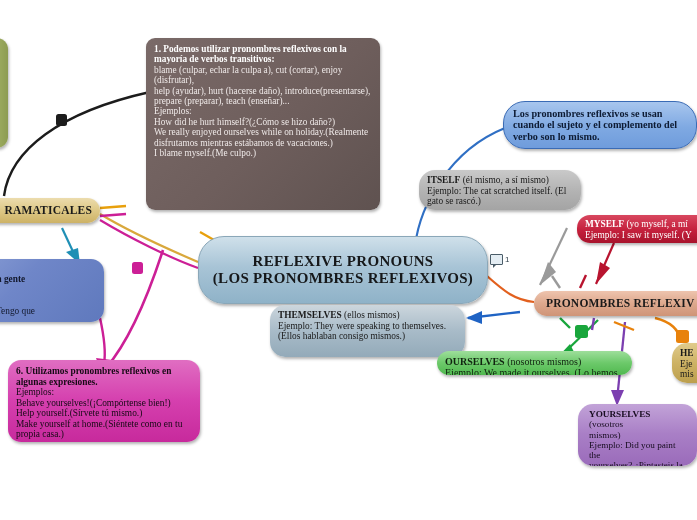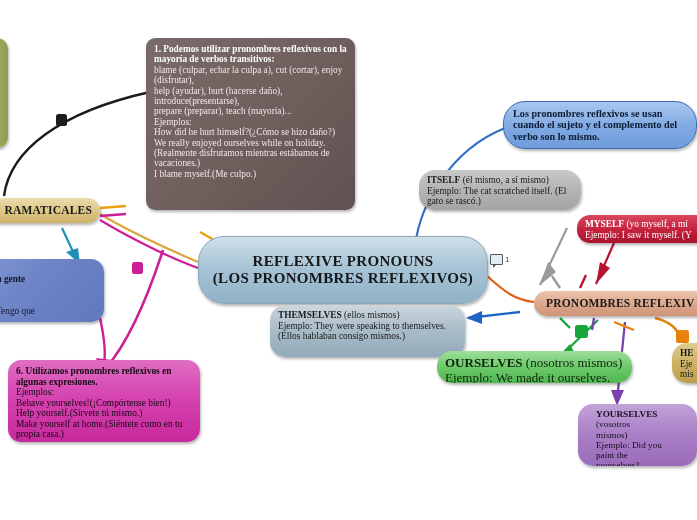--- a/index.html
+++ b/index.html
@@ -33,21 +33,21 @@
     box-shadow: 1px 2px 3px rgba(0,0,0,0.30);
     overflow: hidden;
   }
   .node .ttl {
     font-weight: bold;
   }
   .node .line { display: block; }
 
   
   #node-transitivos {
-    left: 146px; top: 38px; width: 209px; height: 172px;
+    left: 146px; top: 38px; width: 234px; height: 172px;
     background: linear-gradient(135deg,#7a6a68 0%,#6e5e5c 55%,#5f5250 100%);
     color: #efe9e8;
     border-radius: 9px;
     font-size: 9.3px;
     padding: 6px 8px;
   }
   #node-transitivos .ttl { color: #ffffff; }
 
   #node-definicion {
     left: 503px; top: 101px; width: 194px; height: 48px;
@@ -148,34 +148,34 @@
   }
 
   #node-themselves {
     left: 270px; top: 305px; width: 195px; height: 52px;
     background: linear-gradient(180deg,#ccd6dd 0%,#a8bbc8 50%,#93aab9 100%);
     border-radius: 15px;
     font-size: 9.4px;
   }
 
   #node-ourselves {
-    left: 437px; top: 351px; width: 195px; height: 32px;
+    left: 437px; top: 351px; width: 195px; height: 24px;
     background: linear-gradient(180deg,#9ede9b 0%,#6cc96a 50%,#50b84f 100%);
     border-radius: 15px;
-    font-size: 13px;
+    font-size: 10px;
     color: #10230f;
   }
 
   #node-yourselves {
     left: 578px; top: 404px; width: 119px; height: 62px;
     background: linear-gradient(180deg,#c2a3d8 0%,#a97fc6 48%,#9a6bba 100%);
     border-radius: 15px;
     font-size: 9.2px;
     color: #180d21;
-    padding: 5px 18px;
+    padding: 5px 11px;
   }
 
   #node-herself {
     left: 672px; top: 343px; width: 80px; height: 40px;
     background: linear-gradient(180deg,#e0cb8c 0%,#cdb264 50%,#bc9f4d 100%);
     border-radius: 15px;
     font-size: 9.4px;
   }
 
   #node-pronombres-ref {
@@ -257,21 +257,21 @@
   <div class="marker" style="left:132px; top:262px; background:#cc1f96;"></div>
   <div class="marker" style="left:575px; top:325px; background:#19a63c; width:13px; height:13px;"></div>
   <div class="marker" style="left:676px; top:330px; background:#e8820c; width:13px; height:13px;"></div>
 
   <div class="node" id="node-greenleft"></div>
 
   <div class="node" id="node-transitivos">
     <span class="ttl line">1. Podemos utilizar pronombres reflexivos con la mayoría de verbos transitivos:</span>
     <span class="line">blame (culpar, echar la culpa a), cut (cortar),  enjoy (disfrutar),</span>
     <span class="line">help (ayudar),  hurt (hacerse daño), introduce(presentarse),</span>
-    <span class="line">prepare (preparar),  teach (mayoría)...</span>
+    <span class="line">prepare (preparar),  teach (enseñar)...</span>
     <span class="line">Ejemplos:</span>
     <span class="line">How did he hurt himself?(¿Cómo se hizo daño?)</span>
     <span class="line">We really enjoyed ourselves while on holiday.(Realmente disfrutamos mientras estábamos de vacaciones.)</span>
     <span class="line">I blame myself.(Me culpo.)</span>
   </div>
 
   <div class="node" id="node-definicion">
     <span>Los pronombres reflexivos se usan cuando el sujeto y el complemento del verbo son lo mismo.</span>
   </div>
 

